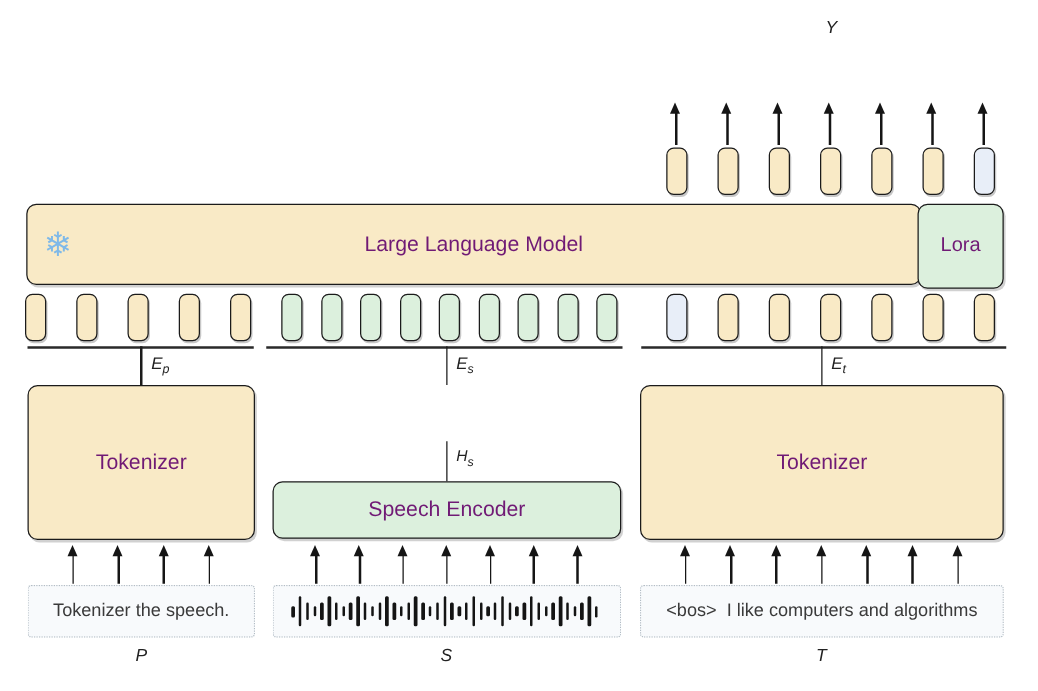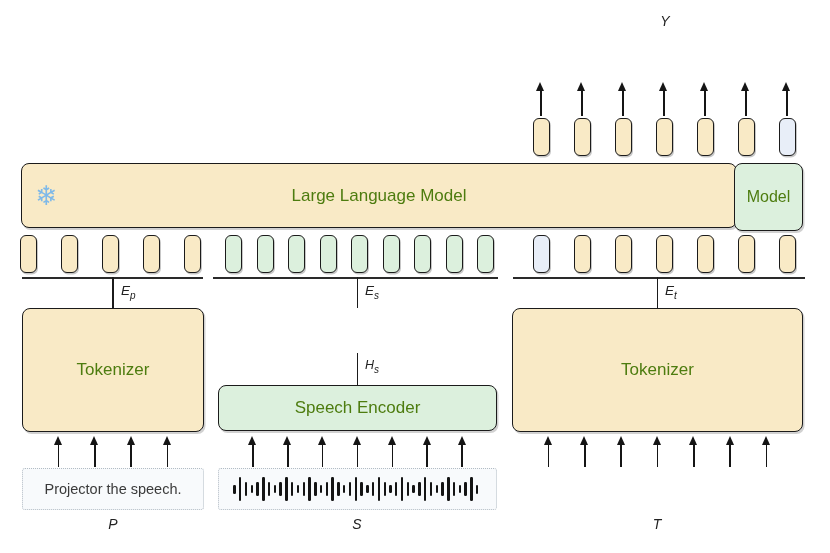--- a/index.html
+++ b/index.html
@@ -7,21 +7,21 @@
     position:relative;width:830px;height:553px;background:#ffffff;overflow:hidden;
     font-family:"Liberation Sans","DejaVu Sans",sans-serif;color:#2d2d2d;
   }
   .solid-box{
     position:absolute;border:1.8px solid #1b1b1b;border-radius:8px;
     display:flex;align-items:center;justify-content:center;
     box-shadow:1.5px 2px 0 rgba(0,0,0,0.18);box-sizing:border-box;
   }
   .beige{background:var(--beige);}
   .green{background:var(--green);}
-  .box-label{font-size:17px;color:#4d7c0f;}
+  .box-label{font-size:17px;color:#701a75;}
   .lora-label{font-size:16px;}
   .snowflake{
     position:absolute;left:13px;top:50%;transform:translateY(-50%);
     font-size:27px;line-height:1;color:var(--snow);
   }
   .token{
     position:absolute;width:17px;height:38px;border:1.8px solid #1b1b1b;
     border-radius:6px;box-sizing:border-box;box-shadow:1px 1.5px 0 rgba(0,0,0,0.22);
   }
   .dashed-box{
@@ -135,21 +135,21 @@
       <div class="arrow-line" style="left: 729.4px; top: 443.5px; height: 23.5px;"></div>
       <div class="arrow-head" style="left: 762.025px; top: 436px;"></div>
       <div class="arrow-line" style="left: 765.775px; top: 443.5px; height: 23.5px;"></div>
     </div>
 
   <div class="solid-box beige" style="left:21px;top:163px;width:716px;height:65px;">
     <span class="snowflake">❄</span>
     <span class="box-label">Large Language Model</span>
   </div>
   <div class="solid-box green" style="left:734px;top:163px;width:69px;height:68px;">
-    <span class="box-label lora-label">Model</span>
+    <span class="box-label lora-label">Lora</span>
   </div>
 
   <div class="hline" style="left:22px;top:277px;width:181px;"></div>
   <div class="hline" style="left:213px;top:277px;width:285px;"></div>
   <div class="hline" style="left:513px;top:277px;width:292px;"></div>
   <div class="vline" style="left:112.2px;top:277px;height:31px;"></div>
   <div class="vline" style="left:356.7px;top:277px;height:31px;"></div>
   <div class="vline" style="left:656.7px;top:277px;height:31px;"></div>
 
   <span class="math-label" style="left:121px;top:283px;"><i>E</i><sub>p</sub></span>
@@ -162,21 +162,21 @@
   <div class="vline" style="left:356.7px;top:353px;height:32px;"></div>
   <span class="math-label" style="left:365px;top:358px;font-size:12.5px;"><i>H</i><sub>s</sub></span>
   <div class="solid-box green" style="left:218px;top:385px;width:279px;height:46px;">
     <span class="box-label">Speech Encoder</span>
   </div>
   <div class="solid-box beige" style="left:512px;top:308px;width:291px;height:124px;">
     <span class="box-label">Tokenizer</span>
   </div>
 
   <div class="dashed-box" style="left:22px;top:468px;width:182px;height:42px;">
-    <span class="dashed-text">Projector the speech.</span>
+    <span class="dashed-text">Tokenizer the speech.</span>
   </div>
   <div class="dashed-box" style="left:218px;top:468px;width:279px;height:42px;">
     <div class="waveform" id="waveform">
         <span class="wave-bar" style="height: 9px;"></span>
         <span class="wave-bar" style="height: 24px;"></span>
         <span class="wave-bar" style="height: 14px;"></span>
         <span class="wave-bar" style="height: 8px;"></span>
         <span class="wave-bar" style="height: 14px;"></span>
         <span class="wave-bar" style="height: 24px;"></span>
         <span class="wave-bar" style="height: 14px;"></span>
@@ -211,18 +211,21 @@
         <span class="wave-bar" style="height: 8px;"></span>
         <span class="wave-bar" style="height: 14px;"></span>
         <span class="wave-bar" style="height: 24px;"></span>
         <span class="wave-bar" style="height: 14px;"></span>
         <span class="wave-bar" style="height: 8px;"></span>
         <span class="wave-bar" style="height: 14px;"></span>
         <span class="wave-bar" style="height: 24px;"></span>
         <span class="wave-bar" style="height: 9px;"></span>
       </div>
   </div>
+  <div class="dashed-box" style="left:512px;top:468px;width:291px;height:42px;">
+    <span class="dashed-text">&lt;bos&gt;  I like computers and algorithms</span>
+  </div>
 
   <div class="seq-label" style="left:113px;top:516px;">P</div>
   <div class="seq-label" style="left:357px;top:516px;">S</div>
   <div class="seq-label" style="left:657px;top:516px;">T</div>
 
 </div>
 
 </body></html>

